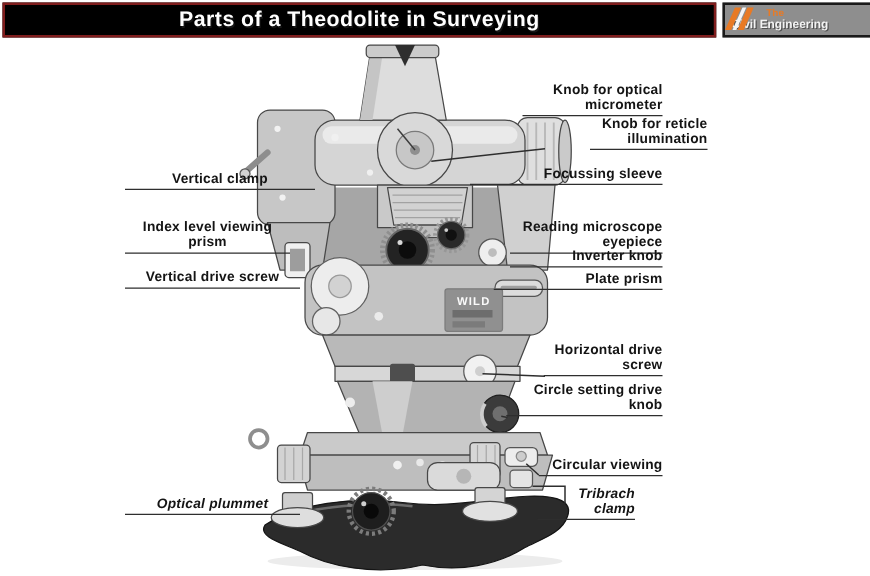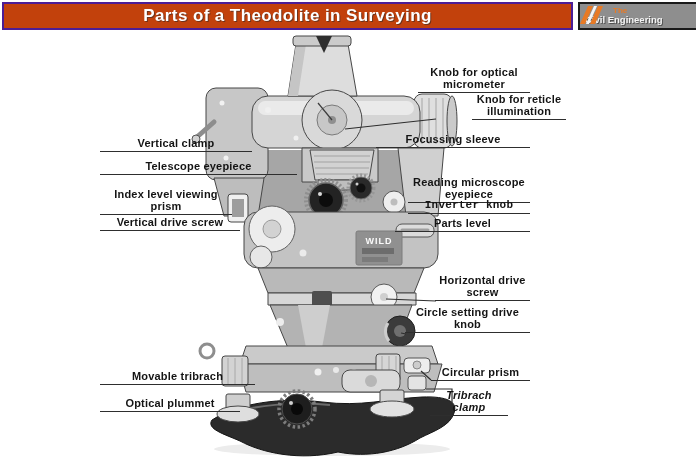--- a/index.html
+++ b/index.html
@@ -1,35 +1,35 @@
 <!DOCTYPE html>
 <html><head>
 <meta charset="utf-8">
 <style>
   html,body{margin:0;padding:0;background:#fff;}
   #stage{position:relative;width:696px;height:461px;background:#ffffff;overflow:hidden;
          font-family:"Liberation Sans",sans-serif;}
   
   .banner{position:absolute;left:2px;top:2px;width:567px;height:24px;
-          background:#c2410c;border:2px solid #4c1d95;
+          background:#000000;border:2px solid #7f1d1d;
           display:flex;align-items:center;justify-content:center;}
   .banner span{color:#ffffff;font-size:17px;font-weight:bold;letter-spacing:.4px;
                text-shadow:1px 1px 0 rgba(40,40,40,.55);white-space:nowrap;}
   .logobox{position:absolute;left:578px;top:2px;width:112px;height:24px;
            background:#8e8e8e;border:2px solid #1a1a1a;
            display:flex;align-items:center;gap:3px;padding-left:5px;box-sizing:content-box;}
   .logotext{display:flex;flex-direction:column;line-height:1;}
   .logotext .the{color:#e87a25;font-size:8px;font-weight:bold;margin-left:28px;}
   .logotext .name{color:#f3f3f3;font-size:9.5px;font-weight:bold;text-shadow:1px 1px 0 rgba(40,40,40,.6);}
   
   .lbl{position:absolute;font-size:11px;line-height:12px;font-weight:bold;color:#141414;
        letter-spacing:.2px;white-space:pre-line;padding-bottom:2px;
        border-bottom:1.5px solid #2e2e2e;}
   .lbl.left{text-align:center;}
-  .lbl.right{text-align:center;}
+  .lbl.right{text-align:right;}
   svg{position:absolute;left:0;top:0;}
 </style>
 </head>
 <body>
 
 <div id="stage">
 
   <div class="banner">
     <span>Parts of a Theodolite in Surveying</span>
   </div>
@@ -206,36 +206,34 @@
     <g stroke="#2e2e2e" stroke-width="1.2" fill="none">
       <line x1="345" y1="129" x2="436" y2="119"></line>
       <polyline points="426,389 452,389 452,403"></polyline>
       <line x1="421" y1="371" x2="431" y2="380"></line>
       <line x1="386" y1="299" x2="436" y2="301"></line>
       <line x1="401" y1="333" x2="406" y2="334"></line>
     </g>
   </svg>
 
   <div class="lbl left" style="left:100px;top:137px;width:152px;">Vertical clamp</div>
-  <div class="lbl left" style="left:100px;top:160px;width:197px;">Telescope eyepiece</div>
-  <div class="lbl left" style="left:100px;top:188px;width:132px;">Index level viewing
+  <div class="lbl left" style="left:100px;top:176px;width:132px;">Index level viewing
 prism</div>
   <div class="lbl left" style="left:100px;top:216px;width:140px;">Vertical drive screw</div>
-  <div class="lbl left" style="left:100px;top:370px;width:155px;">Movable tribrach</div>
-  <div class="lbl left" style="left:100px;top:397px;width:140px;">Optical plummet</div>
+  <div class="lbl left" style="left:100px;top:397px;width:140px;font-style:italic;">Optical plummet</div>
 
   <div class="lbl right" style="left:418px;top:66px;width:112px;">Knob for optical
 micrometer</div>
   <div class="lbl right" style="left:436px;top:93px;width:94px;margin-left:36px;">Knob for reticle
 illumination</div>
   <div class="lbl right" style="left:376px;top:133px;width:154px;">Focussing sleeve</div>
   <div class="lbl right" style="left:408px;top:176px;width:122px;">Reading microscope
 eyepiece</div>
-  <div class="lbl right" style="left:408px;top:199px;width:122px;font-family:Liberation Mono, monospace;">Inverter knob</div>
-  <div class="lbl right" style="left:395px;top:217px;width:135px;">Parts level</div>
+  <div class="lbl right" style="left:408px;top:199px;width:122px;">Inverter knob</div>
+  <div class="lbl right" style="left:395px;top:217px;width:135px;">Plate prism</div>
   <div class="lbl right" style="left:405px;top:306px;width:125px;">Circle setting drive
 knob</div>
   <div class="lbl right" style="left:435px;top:274px;width:95px;">Horizontal drive
 screw</div>
-  <div class="lbl right" style="left:431px;top:366px;width:99px;">Circular prism</div>
+  <div class="lbl right" style="left:431px;top:366px;width:99px;">Circular viewing</div>
   <div class="lbl right" style="left:430px;top:389px;width:78px;font-style:italic;">Tribrach clamp</div>
 
 </div>
 
 </body></html>

